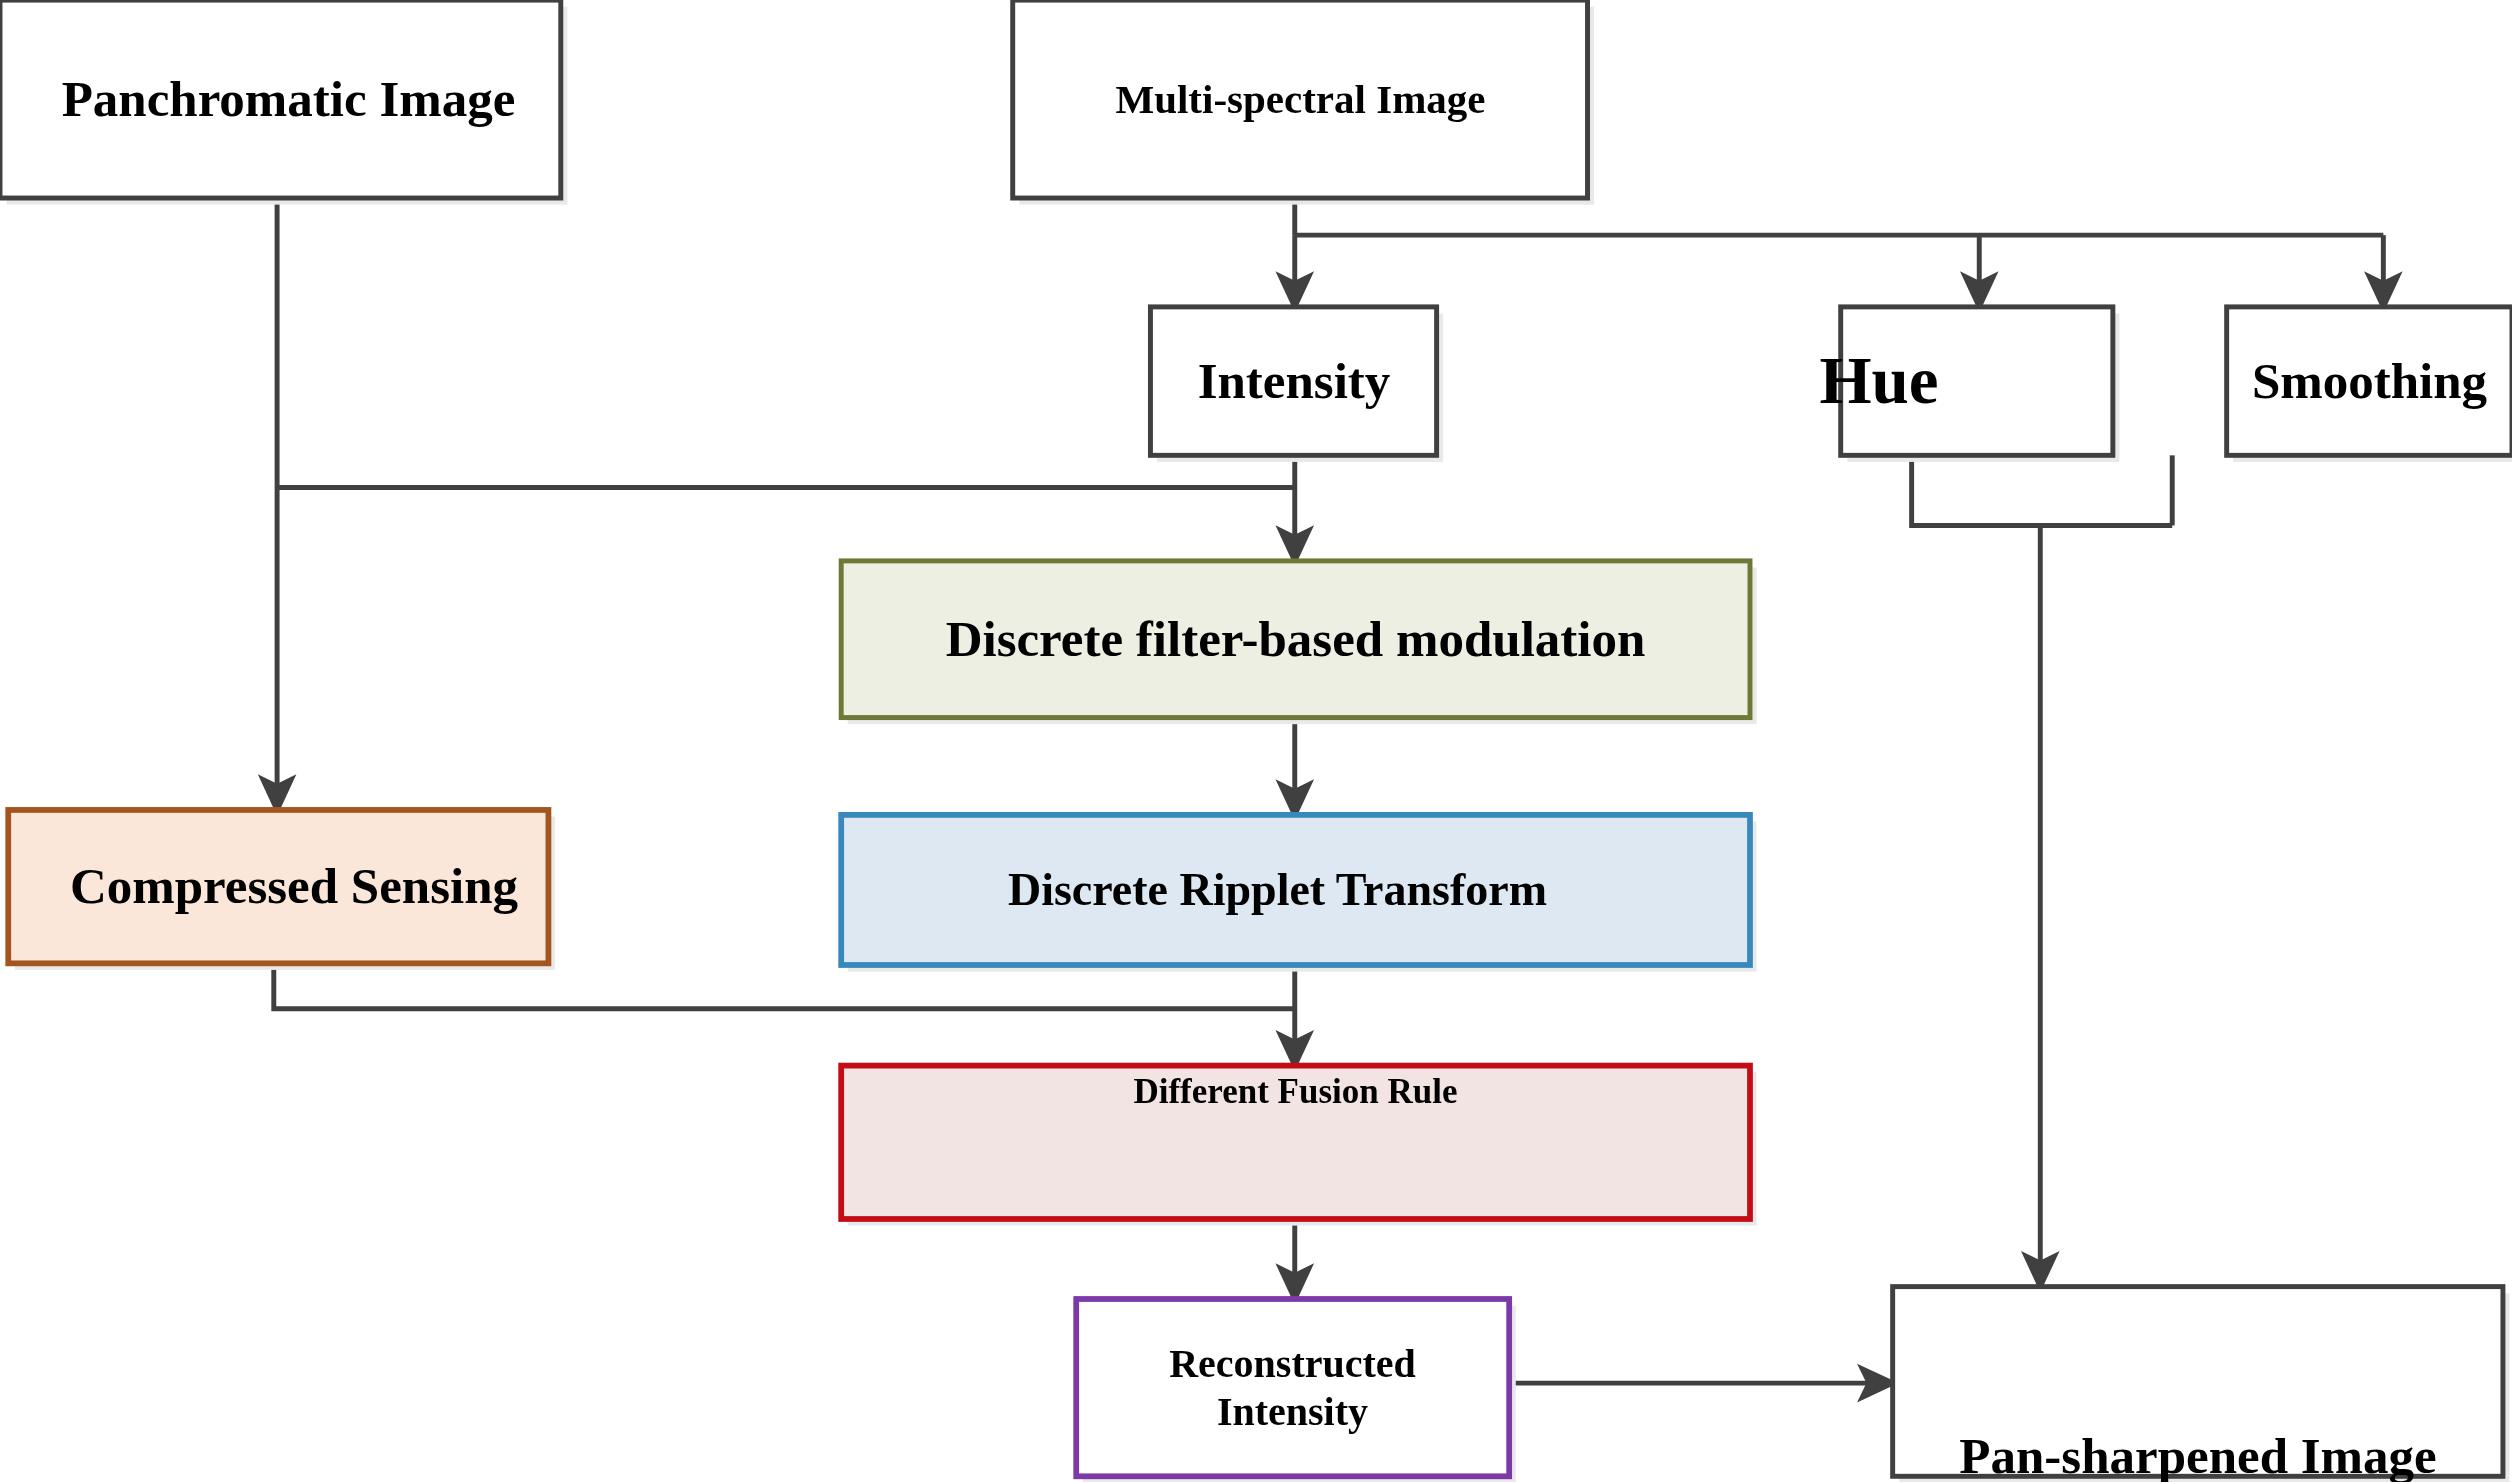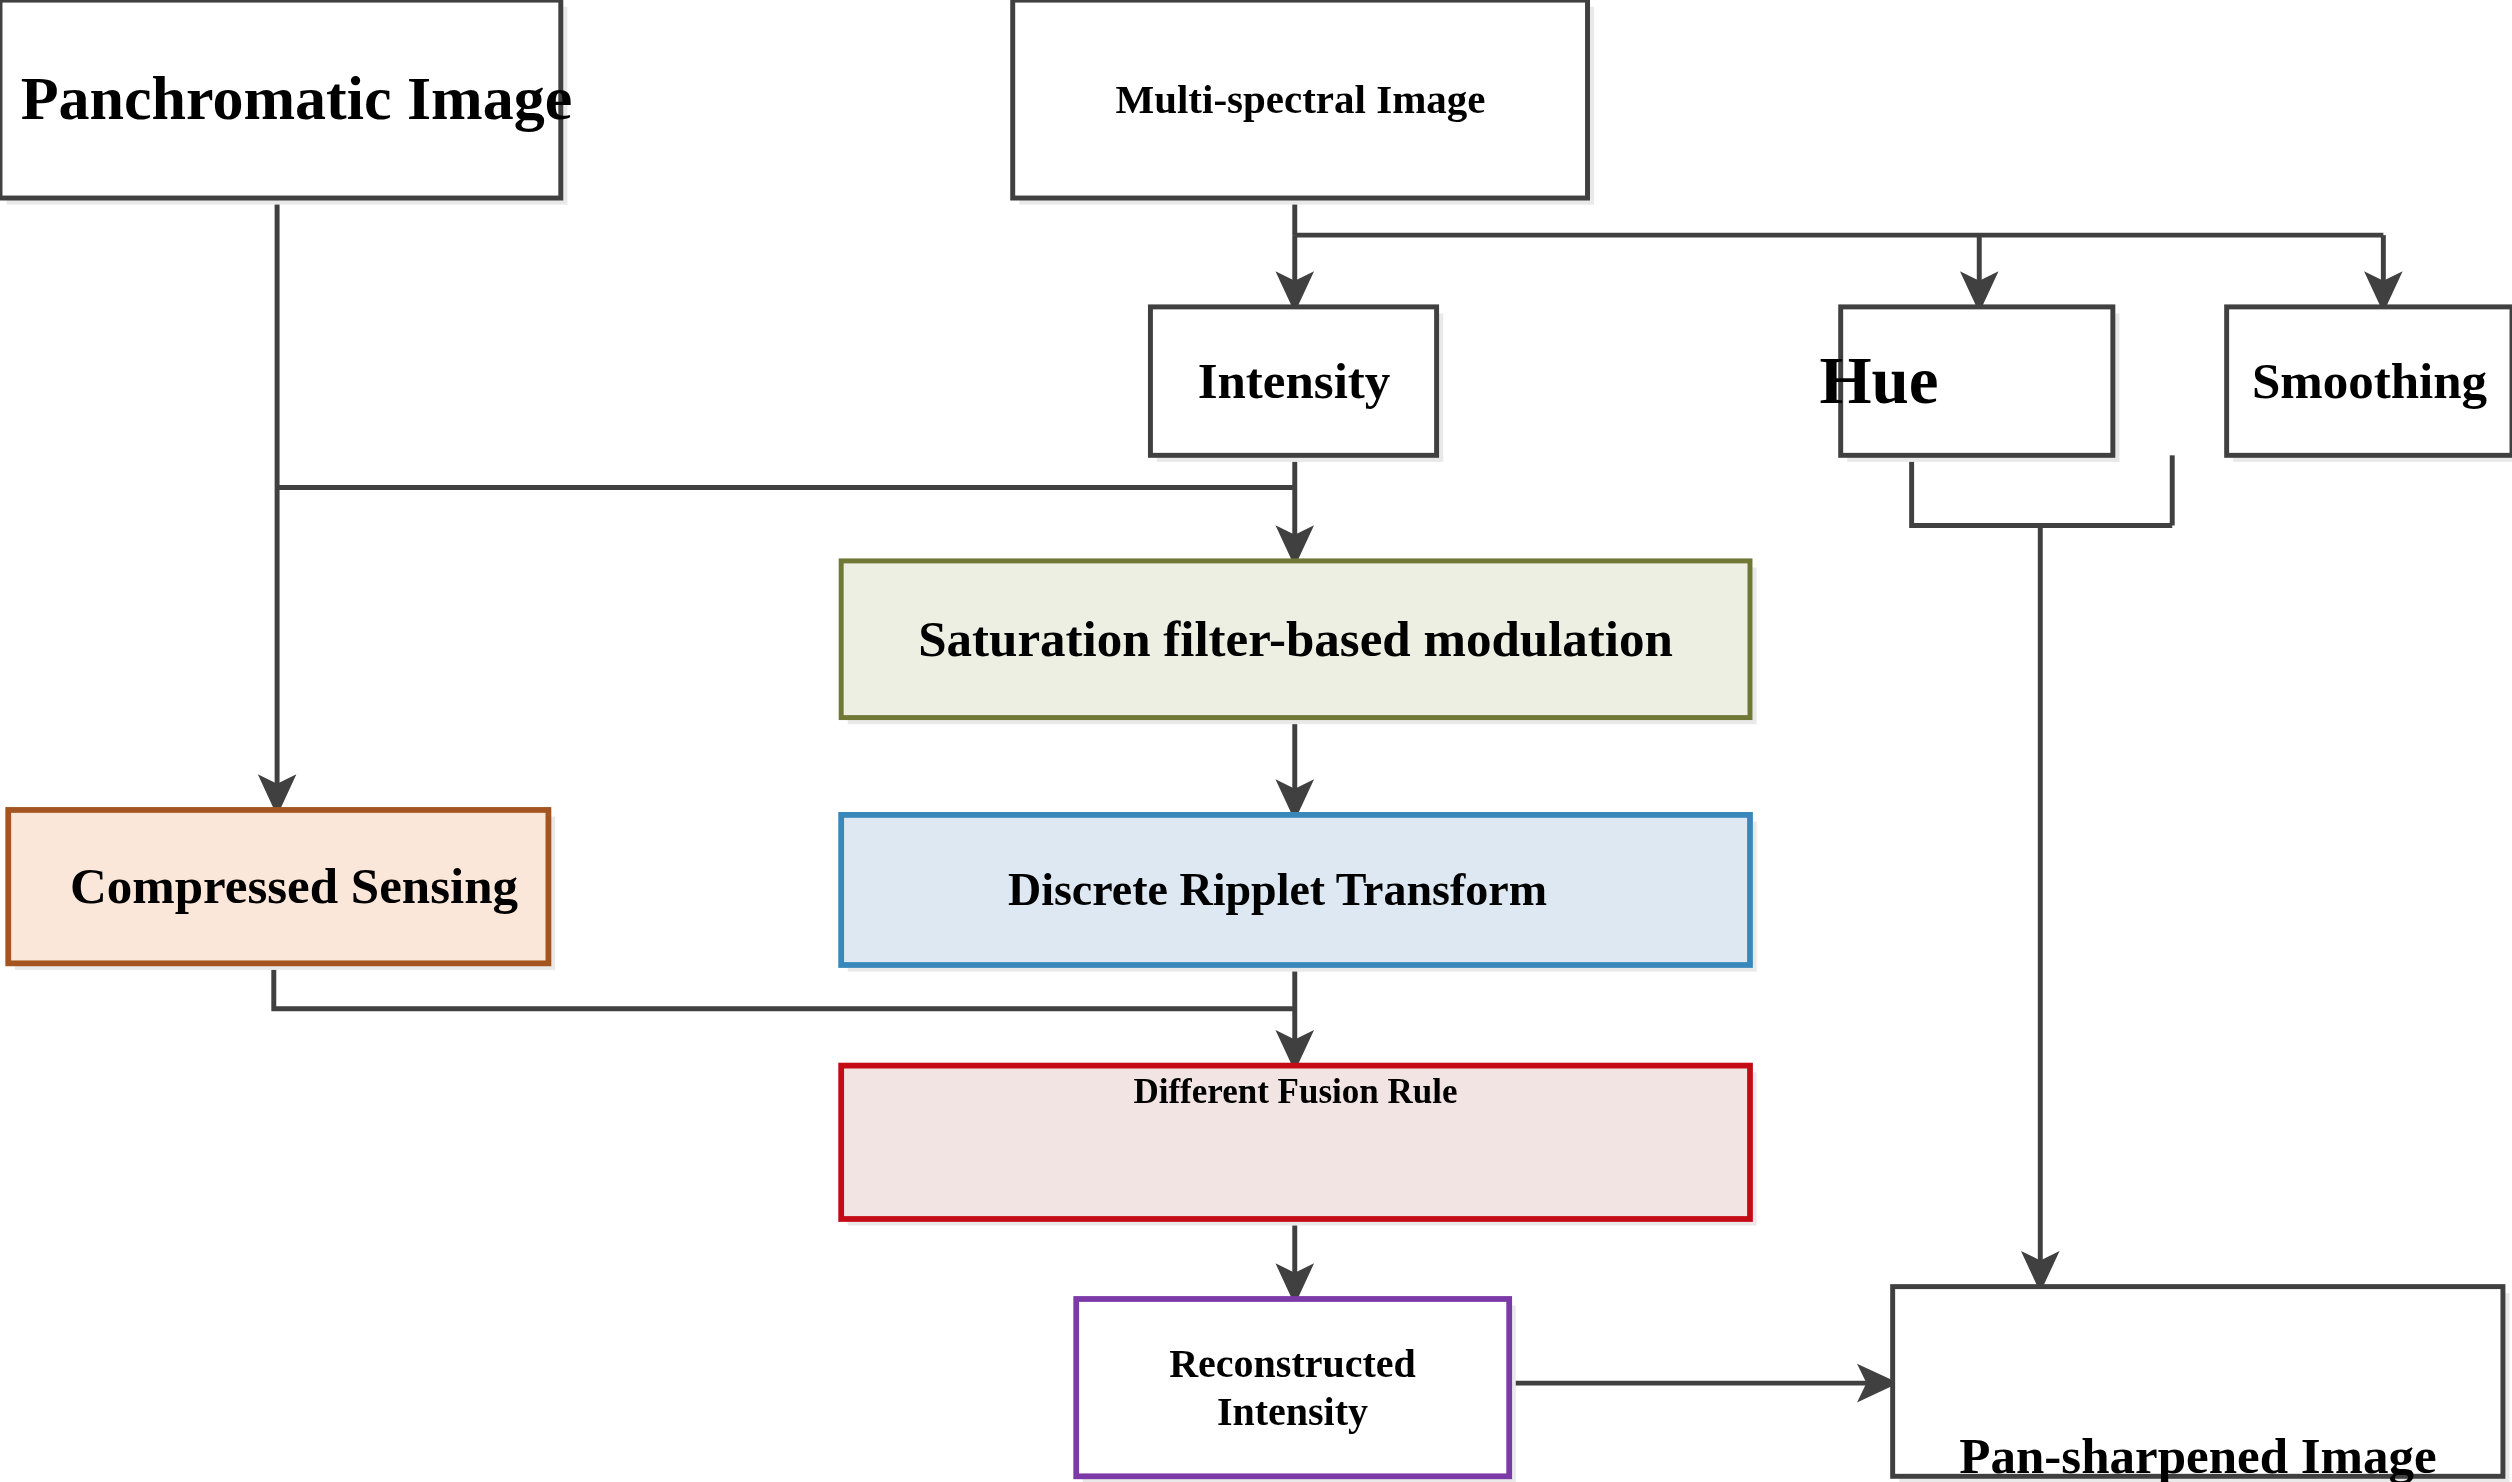--- a/index.html
+++ b/index.html
@@ -60,26 +60,26 @@
         <rect x="1020" y="988" width="1102" height="182" fill="#dde8f2" stroke="#3888bb" stroke-width="7"></rect>
         <rect x="1028" y="1300" width="1102" height="186" fill="#e9e9e9"></rect>
         <rect x="1020" y="1292" width="1102" height="186" fill="#f3e4e4" stroke="#c40c17" stroke-width="7"></rect>
         <rect x="1313" y="1583" width="525" height="215" fill="#e9e9e9"></rect>
         <rect x="1305" y="1575" width="525" height="215" fill="#ffffff" stroke="#7b3aa8" stroke-width="7"></rect>
         <rect x="2303" y="1568" width="740" height="230" fill="#e9e9e9"></rect>
         <rect x="2295" y="1560" width="740" height="230" fill="#ffffff" stroke="#404040" stroke-width="6"></rect>
       </g>
   </svg>
   <div id="label-layer">
-      <div class="node-label" style="left: 16px; top: 0px; width: 561px; height: 198px; font-size: 62px;">Panchromatic Image</div>
+      <div class="node-label" style="left: 8px; top: 0px; width: 561px; height: 198px; font-size: 51px;">Panchromatic Image</div>
       <div class="node-label" style="left: 1013px; top: 0px; width: 575px; height: 198px; font-size: 41px;">Multi-spectral Image</div>
       <div class="node-label" style="left: 1151px; top: 307px; width: 286px; height: 148px; font-size: 51px;">Intensity</div>
       <div class="node-label" style="left: 1743px; top: 307px; width: 272px; height: 148px; font-size: 67px;">Hue</div>
       <div class="node-label" style="left: 2227px; top: 307px; width: 285px; height: 148px; font-size: 51px;">Smoothing</div>
-      <div class="node-label" style="left: 841px; top: 561px; width: 909px; height: 157px; font-size: 51px;">Saturation filter-based modulation</div>
+      <div class="node-label" style="left: 841px; top: 561px; width: 909px; height: 157px; font-size: 51px;">Discrete filter-based modulation</div>
       <div class="node-label" style="left: 24px; top: 810px; width: 540px; height: 153px; font-size: 51px;">Compressed Sensing</div>
       <div class="node-label" style="left: 823px; top: 815px; width: 909px; height: 150px; font-size: 46px;">Discrete Ripplet Transform</div>
       <div class="node-label" style="left: 841px; top: 1015px; width: 909px; height: 153px; font-size: 35px;">Different Fusion Rule</div>
       <div class="node-label" style="left: 1076px; top: 1299px; width: 433px; height: 177px; font-size: 40px;">Reconstructed
 Intensity</div>
       <div class="node-label" style="left: 1893px; top: 1361px; width: 610px; height: 190px; font-size: 51px;">Pan-sharpened Image</div>
     </div>
 </div>
 
 

